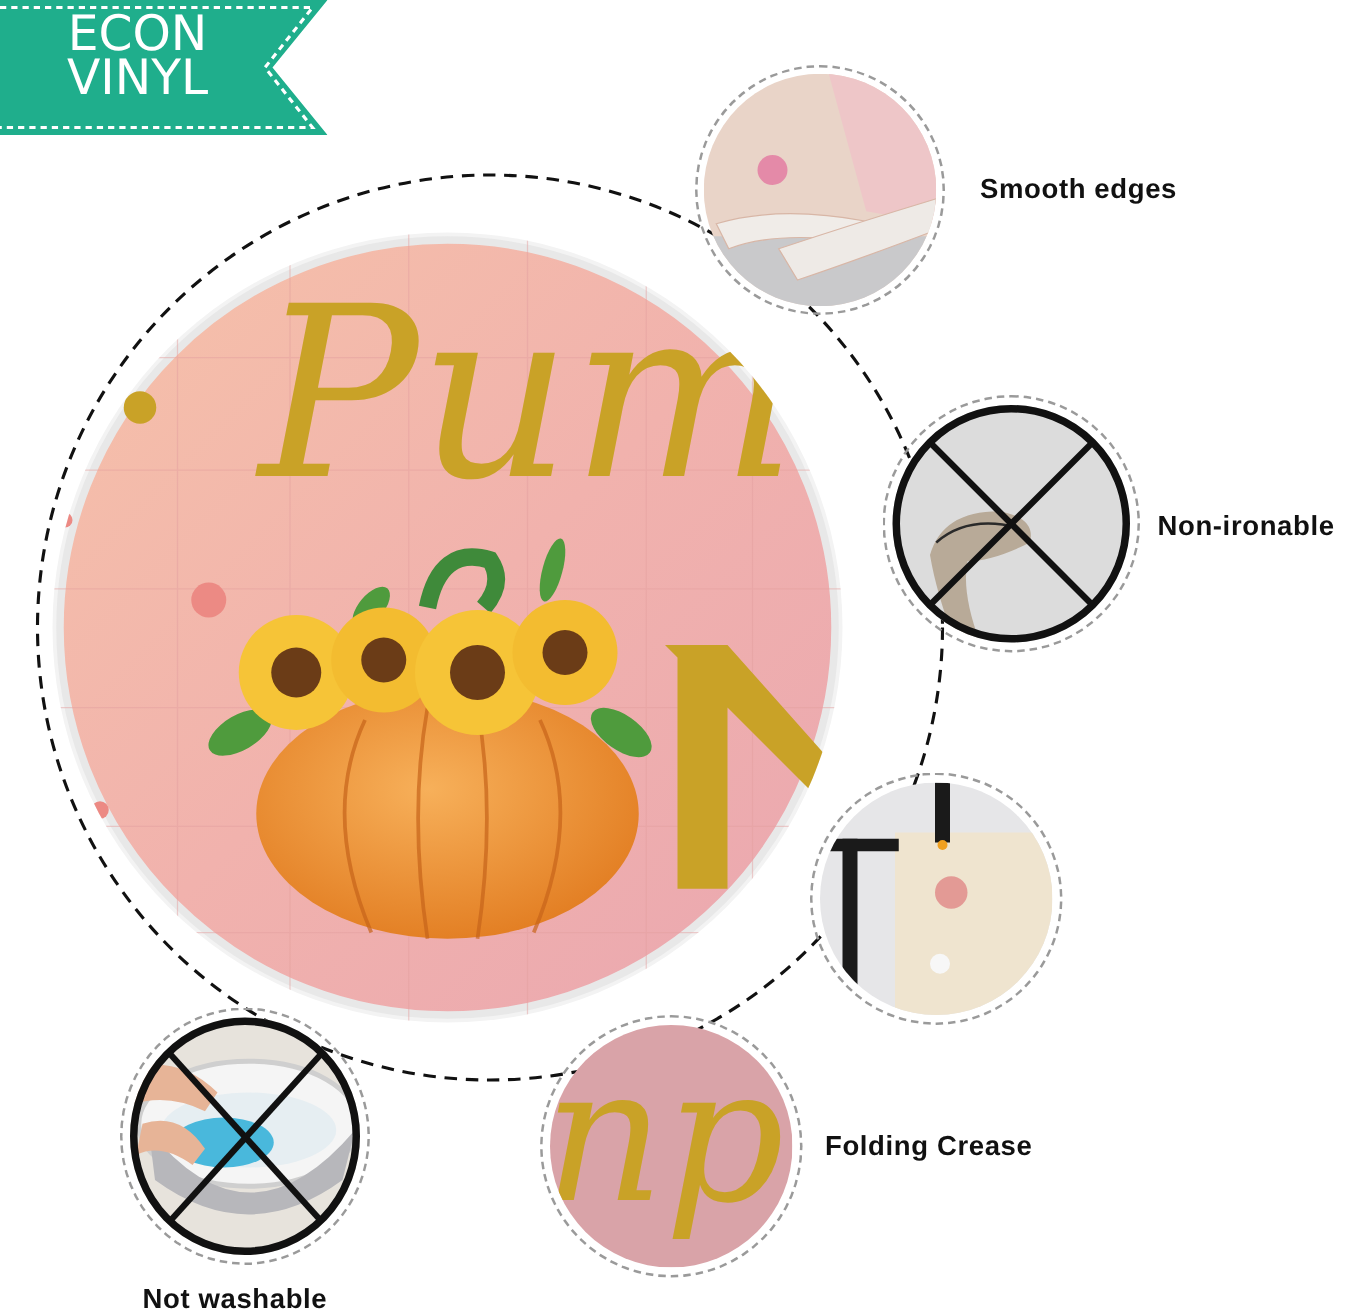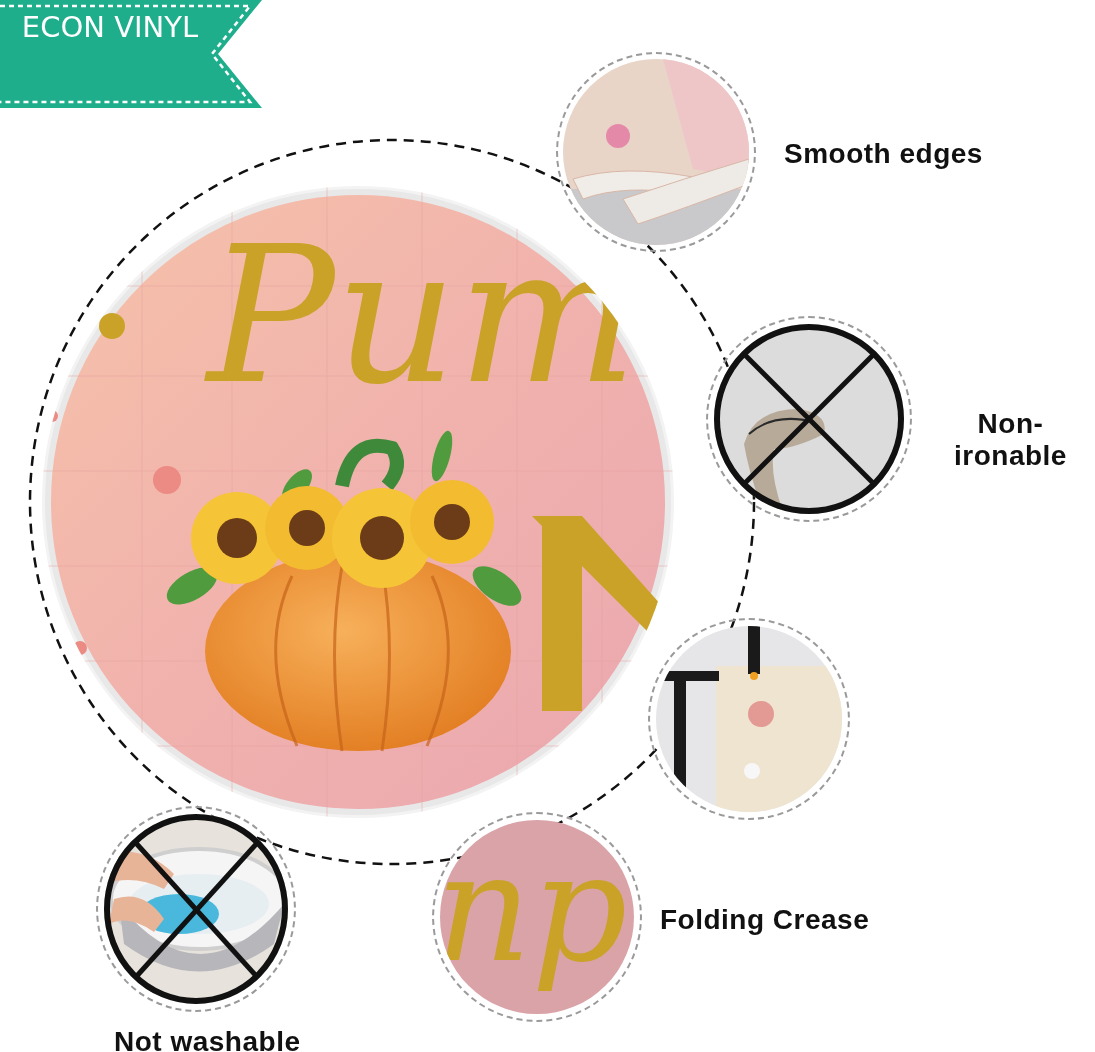--- a/index.html
+++ b/index.html
@@ -1,22 +1,22 @@
 <!DOCTYPE html>
 <html><head>
 <meta charset="utf-8">
 <style>
   html, body { margin:0; padding:0; }
   body { width:1095px; height:1052px; background:#ffffff; position:relative; overflow:hidden;
          font-family:"Liberation Sans", sans-serif; }
   .abs { position:absolute; }
   .banner { left:0; top:0; width:262px; height:108px; }
   .banner-text { position:absolute; left:0; top:10px; width:220px; text-align:center; color:#fff;
-                 font-family:"DejaVu Sans", sans-serif; font-size:29px; line-height:35px; letter-spacing:0px; }
-  .label { position:absolute; font-weight:bold; color:#111; font-size:28px; letter-spacing:0.5px; }
+                 font-family:"DejaVu Sans", sans-serif; font-size:39px; line-height:35px; letter-spacing:0px; }
+  .label { position:absolute; font-weight:bold; color:#111; font-size:22px; letter-spacing:0.5px; }
   .circle { position:absolute; border-radius:50%; overflow:hidden; }
   .ring { position:absolute; border-radius:50%; border:2px dashed #9a9a9a; box-sizing:border-box; }
   svg { display:block; }
 </style>
 </head>
 <body>
 
 <div class="abs banner">
   <svg width="262" height="108" viewBox="0 0 262 108">
     <polygon points="0,0 262,0 218,54 262,108 0,108" fill="#1fae8c"></polygon>

